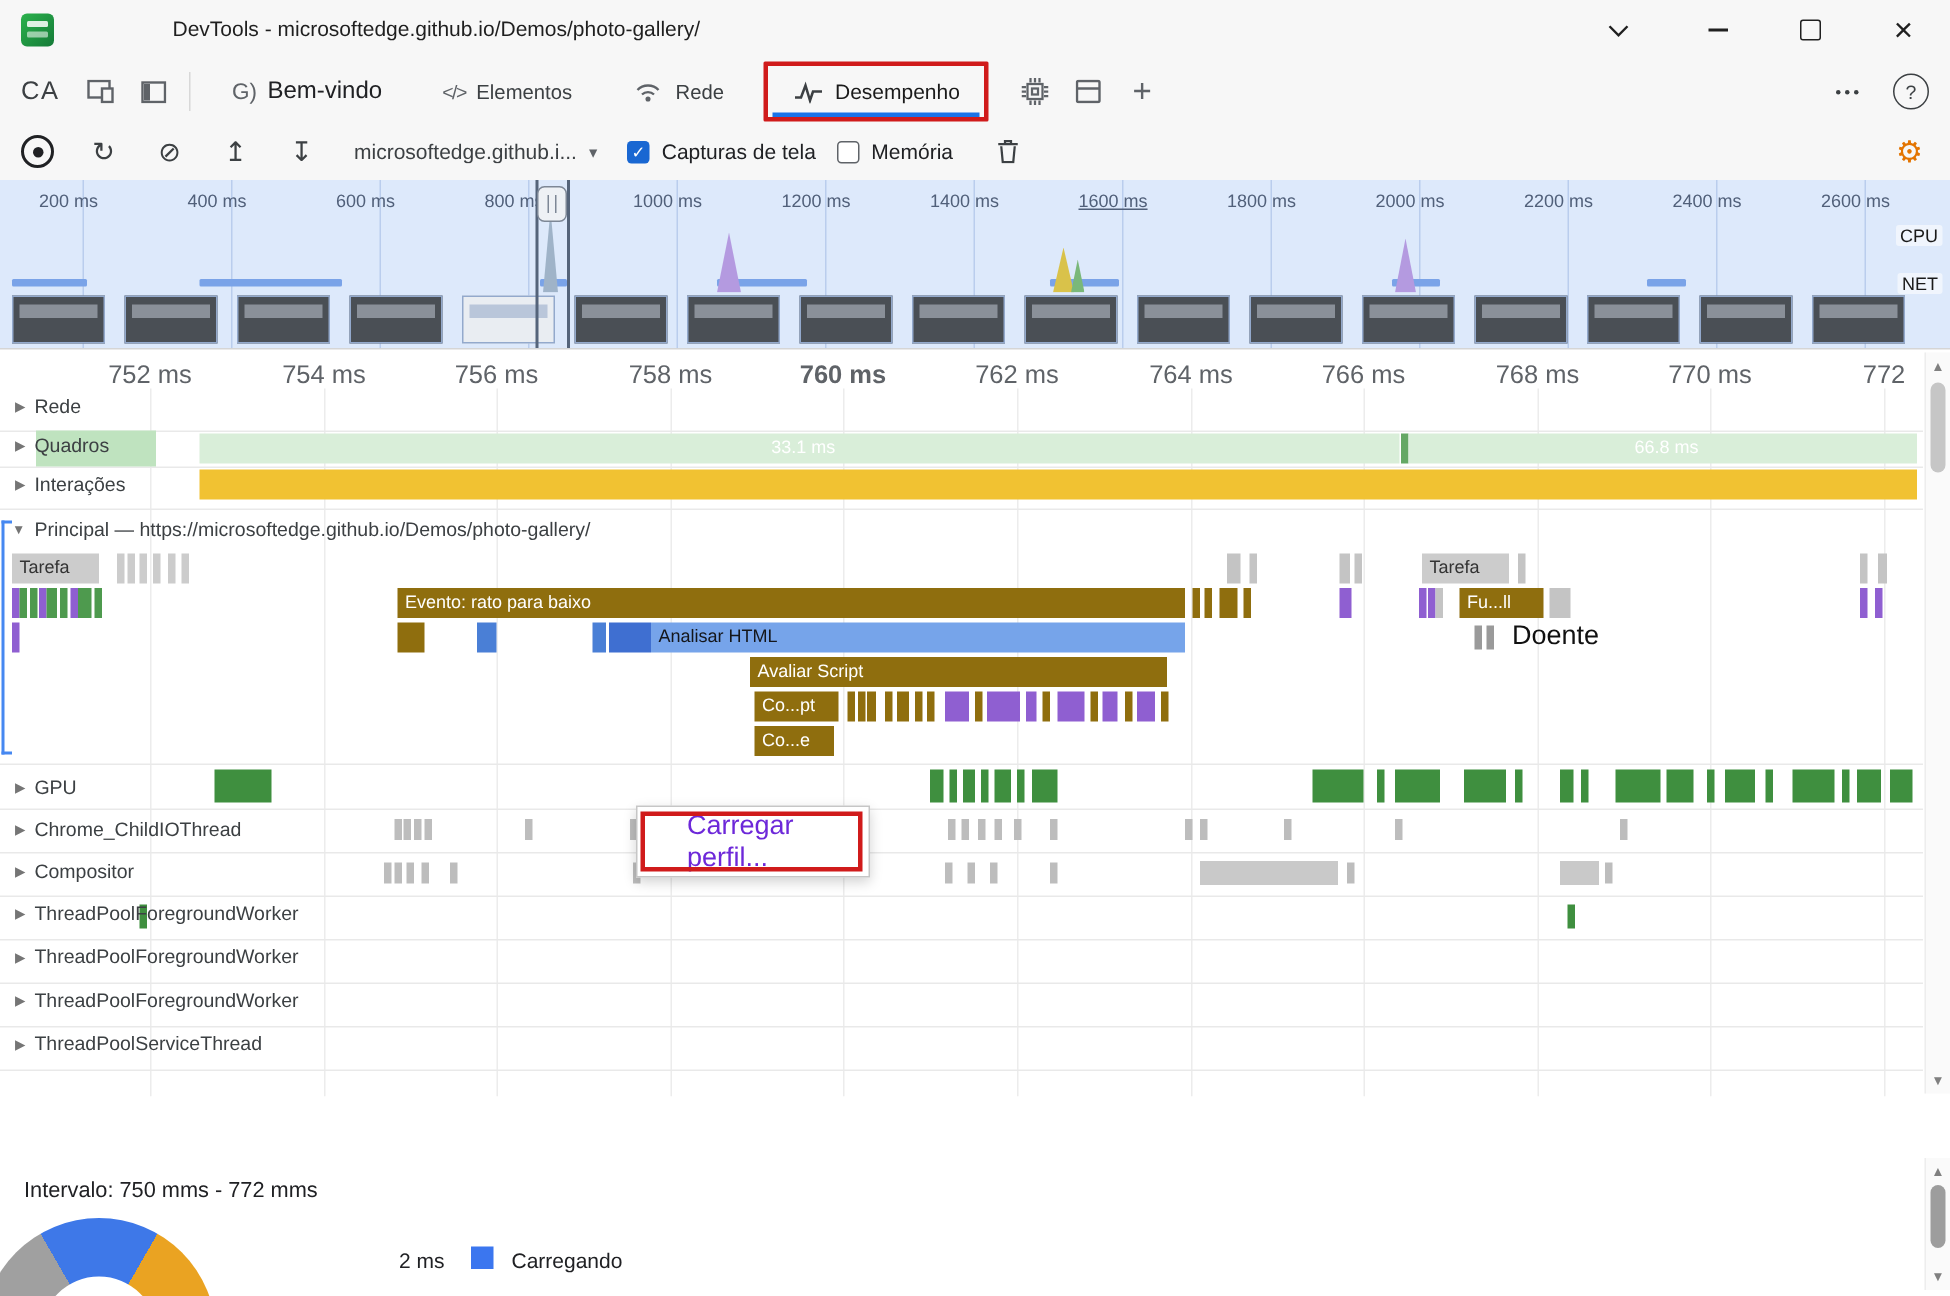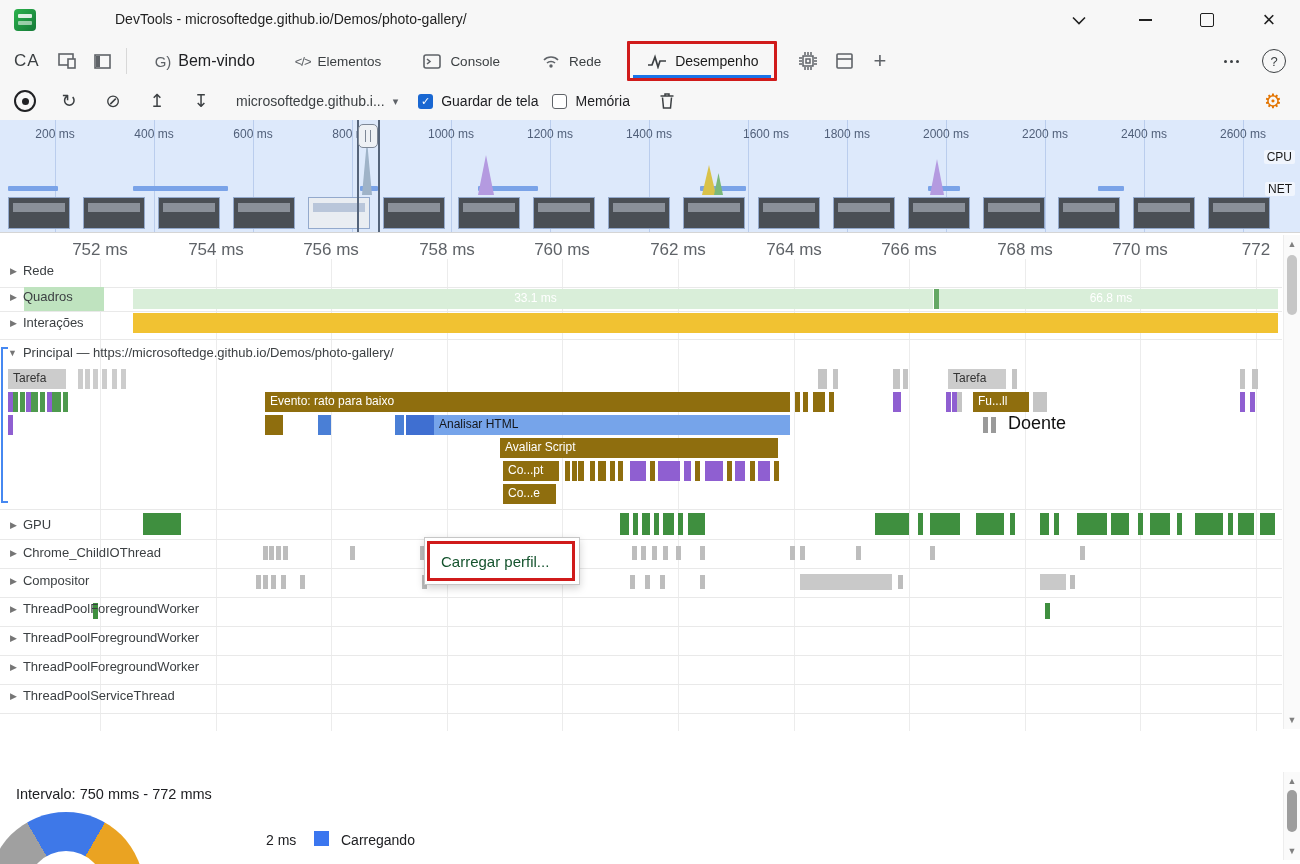--- a/index.html
+++ b/index.html
@@ -50,21 +50,21 @@
   .chk{width:15px;height:15px;border-radius:3px;box-sizing:border-box;display:flex;align-items:center;justify-content:center;}
   .chk.on{background:#1967d2;color:#fff;font-size:11px;margin-left:20px;}
   .chk.off{border:1.6px solid #5f6368;margin-left:14px;background:#fff;}
   .chk-label{font-size:14px;margin-left:8px;color:#202124;}
   .trash{margin-left:26px;}
   .gear{margin-left:auto;margin-right:16px;font-size:20px;color:#e37400;}
 
   
   #overview{position:absolute;top:120px;left:0;width:1300px;height:112px;background:#dde9fb;overflow:hidden;}
   .ov-grid{position:absolute;top:0;bottom:0;width:1px;background:rgba(130,160,215,.38);}
-  .ov-tick{position:absolute;top:7px;width:58px;text-align:center;font-size:12px;color:#51607a;}
+  .ov-tick{position:absolute;top:7px;width:58px;text-align:left;font-size:12px;color:#51607a;}
   .ov-side{position:absolute;right:5px;font-size:12px;color:#1a1a1a;background:rgba(255,255,255,.55);padding:0 3px;border-radius:2px;z-index:4;}
   .thumb{position:absolute;top:77px;width:62px;height:32px;background:#4a4f55;border:1px solid #93a9cc;box-sizing:border-box;}
   .thumb i{position:absolute;left:4px;right:4px;top:5px;height:9px;background:#8a9099;}
   .net-seg{position:absolute;top:66px;height:5px;background:#7aa3e8;border-radius:1px;}
   .spike{position:absolute;clip-path:polygon(50% 0,0 100%,100% 100%);z-index:2;}
   .sel-line{position:absolute;top:0;bottom:0;width:2px;background:#55647a;z-index:3;}
   .sel-grip{position:absolute;left:358px;top:4px;width:20px;height:24px;background:#eef1f5;border:1px solid #7d8796;border-radius:5px;z-index:4;box-sizing:border-box;}
   .sel-grip::before,.sel-grip::after{content:'';position:absolute;top:5px;bottom:5px;width:1px;background:#7d8796;}
   .sel-grip::before{left:6px;} .sel-grip::after{left:11px;}
 
@@ -75,21 +75,21 @@
   .hsep{position:absolute;left:0;right:18px;height:1px;background:#e9e9e9;z-index:1;}
   .tlabel{position:absolute;left:10px;display:flex;gap:6px;align-items:center;font-size:13px;color:#3c4043;z-index:3;white-space:nowrap;}
   .tri{font-size:9px;color:#757575;}
   .principal{position:absolute;left:8px;top:112px;display:flex;gap:6px;align-items:center;font-size:13px;color:#3c4043;z-index:3;white-space:nowrap;}
   .bracket{position:absolute;left:1px;top:114px;width:7px;height:156px;border-left:2px solid #4688f1;border-top:2px solid #4688f1;border-bottom:2px solid #4688f1;z-index:3;box-sizing:border-box;}
   .bar{position:absolute;font-size:12px;line-height:19px;padding-left:5px;white-space:nowrap;overflow:hidden;box-sizing:border-box;z-index:2;}
   .bigtext{position:absolute;left:1008px;top:180px;font-size:18px;color:#111;z-index:3;}
 
   
   .ctx-menu{position:absolute;left:424px;top:304px;width:154px;background:#fff;border:1px solid #c6c6c6;box-shadow:0 3px 8px rgba(0,0,0,.18);z-index:10;}
-  .ctx-item{height:46px;display:flex;align-items:center;padding-left:16px;font-size:15px;color:#14532d;position:relative;}
+  .ctx-item{height:46px;display:flex;align-items:center;padding-left:33px;font-size:18px;color:#6d28d9;position:relative;}
   .red-outline{position:absolute;left:2px;right:4px;top:3px;bottom:3px;border:3px solid #d01b1b;pointer-events:none;}
 
   
   .vscroll{position:absolute;width:16px;background:#fafafa;border-left:1px solid #ededed;z-index:6;}
   .sarr{position:absolute;left:0;right:0;text-align:center;font-size:9px;color:#808080;line-height:14px;}
   .sthumb{position:absolute;left:3px;width:10px;background:#c6c6c6;border-radius:5px;}
 
   
   #bottombar{position:absolute;top:730px;left:0;right:0;height:38px;background:#fff;border-top:1px solid #dadada;border-bottom:1px solid #e2e2e2;display:flex;align-items:stretch;box-sizing:border-box;}
   .btab{display:flex;align-items:center;padding:0 17px;font-size:14px;color:#3c4043;position:relative;}
@@ -148,29 +148,20 @@
     </span>
     <span class="vsep"></span>
 
     <div class="tab">
       <span class="tab-prefix">G)</span>
       <span class="tab-label big">Bem-vindo</span>
     </div>
     <div class="tab">
       <span class="tab-prefix code">&lt;/&gt;</span>
       <span class="tab-label">Elementos</span>
-    </div>
-    <div class="tab">
-      <span class="tb-icon">
-        <svg width="18" height="15" viewBox="0 0 18 15">
-            <rect x="1" y="1" width="16" height="13" rx="2" fill="none" stroke="#5f6368" stroke-width="1.6"></rect>
-            <polyline points="4,5 7,7.5 4,10" fill="none" stroke="#5f6368" stroke-width="1.6"></polyline>
-          </svg>
-      </span>
-      <span class="tab-label">Console</span>
     </div>
     <div class="tab">
       <span class="tb-icon">
         <svg width="18" height="14" viewBox="0 0 18 14">
             <g fill="none" stroke="#5f6368" stroke-width="1.6">
               <path d="M2 6 a9 8 0 0 1 14 0"></path>
               <path d="M5 9 a5.5 5 0 0 1 8 0"></path>
             </g>
             <circle cx="9" cy="12" r="1.7" fill="#5f6368"></circle>
           </svg>
@@ -230,21 +221,21 @@
       </span>
     <span class="pt-icon gap">↻</span>
     <span class="pt-icon gap">⊘</span>
     <span class="pt-icon gap">↥</span>
     <span class="pt-icon gap">↧</span>
     <span class="url-select">
       <span class="txt">microsoftedge.github.i...</span>
       <span class="caret">▾</span>
     </span>
     <span class="chk on">✓</span>
-    <span class="chk-label">Guardar de tela</span>
+    <span class="chk-label">Capturas de tela</span>
     <span class="chk off"></span>
     <span class="chk-label">Memória</span>
     <span class="pt-icon trash">
       <svg width="14" height="16" viewBox="0 0 14 16">
           <g stroke="#3c4043" stroke-width="1.5" fill="none">
             <path d="M2.5 4.5 L3.5 15 L10.5 15 L11.5 4.5"></path>
             <line x1="0.5" y1="3" x2="13.5" y2="3"></line>
             <path d="M5 3 L5 1 L9 1 L9 3"></path>
           </g>
         </svg>
@@ -266,21 +257,21 @@
       <div class="ov-tick" style="left: 224px;">600 ms</div>
       <div class="ov-grid" style="left: 352px;"></div>
       <div class="ov-tick" style="left: 323px;">800 ms</div>
       <div class="ov-grid" style="left: 451px;"></div>
       <div class="ov-tick" style="left: 422px;">1000 ms</div>
       <div class="ov-grid" style="left: 550px;"></div>
       <div class="ov-tick" style="left: 521px;">1200 ms</div>
       <div class="ov-grid" style="left: 649px;"></div>
       <div class="ov-tick" style="left: 620px;">1400 ms</div>
       <div class="ov-grid" style="left: 748px;"></div>
-      <div class="ov-tick" style="left: 737px;">1600 ms</div>
+      <div class="ov-tick" style="left: 719px; text-decoration: underline;">1600 ms</div>
       <div class="ov-grid" style="left: 847px;"></div>
       <div class="ov-tick" style="left: 818px;">1800 ms</div>
       <div class="ov-grid" style="left: 946px;"></div>
       <div class="ov-tick" style="left: 917px;">2000 ms</div>
       <div class="ov-grid" style="left: 1045px;"></div>
       <div class="ov-tick" style="left: 1016px;">2200 ms</div>
       <div class="ov-grid" style="left: 1144px;"></div>
       <div class="ov-tick" style="left: 1115px;">2400 ms</div>
       <div class="ov-grid" style="left: 1243px;"></div>
       <div class="ov-tick" style="left: 1214px;">2600 ms</div>
@@ -371,21 +362,21 @@
     </div>
   <div class="tr-grid" style="left: 100px;"></div>
       <div class="tr-tick" style="left: 69px;">752 ms</div>
       <div class="tr-grid" style="left: 216px;"></div>
       <div class="tr-tick" style="left: 185px;">754 ms</div>
       <div class="tr-grid" style="left: 331px;"></div>
       <div class="tr-tick" style="left: 300px;">756 ms</div>
       <div class="tr-grid" style="left: 447px;"></div>
       <div class="tr-tick" style="left: 416px;">758 ms</div>
       <div class="tr-grid" style="left: 562px;"></div>
-      <div class="tr-tick" style="left: 531px;">760 ms</div>
+      <div class="tr-tick" style="left: 531px; font-weight: bold;">760 ms</div>
       <div class="tr-grid" style="left: 678px;"></div>
       <div class="tr-tick" style="left: 647px;">762 ms</div>
       <div class="tr-grid" style="left: 794px;"></div>
       <div class="tr-tick" style="left: 763px;">764 ms</div>
       <div class="tr-grid" style="left: 909px;"></div>
       <div class="tr-tick" style="left: 878px;">766 ms</div>
       <div class="tr-grid" style="left: 1025px;"></div>
       <div class="tr-tick" style="left: 994px;">768 ms</div>
       <div class="tr-grid" style="left: 1140px;"></div>
       <div class="tr-tick" style="left: 1109px;">770 ms</div>

